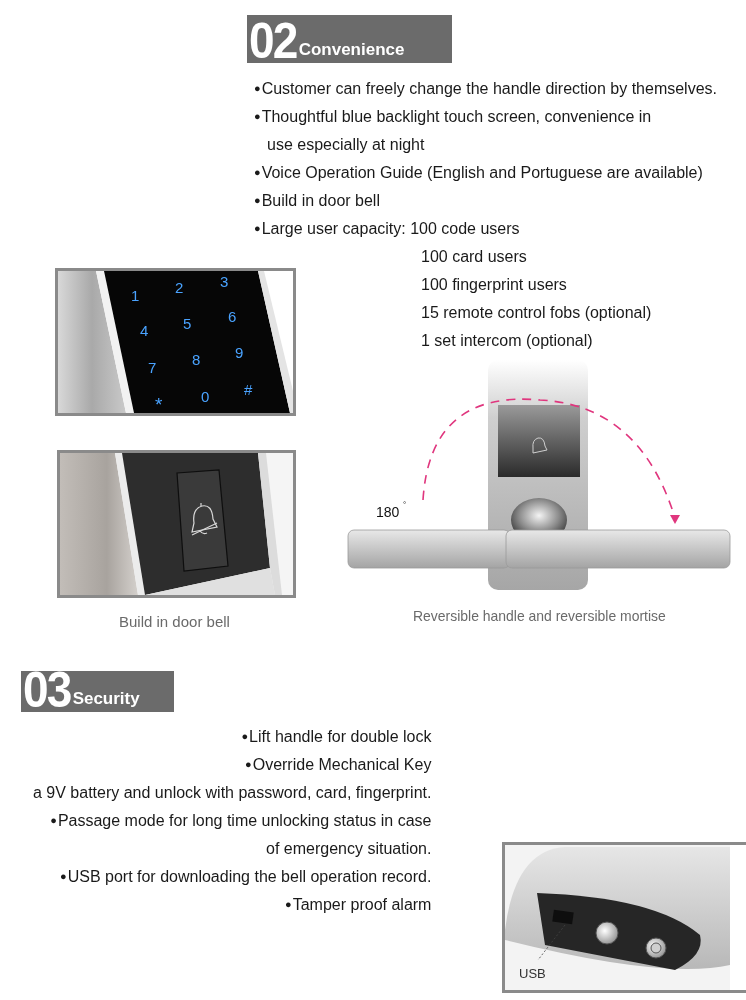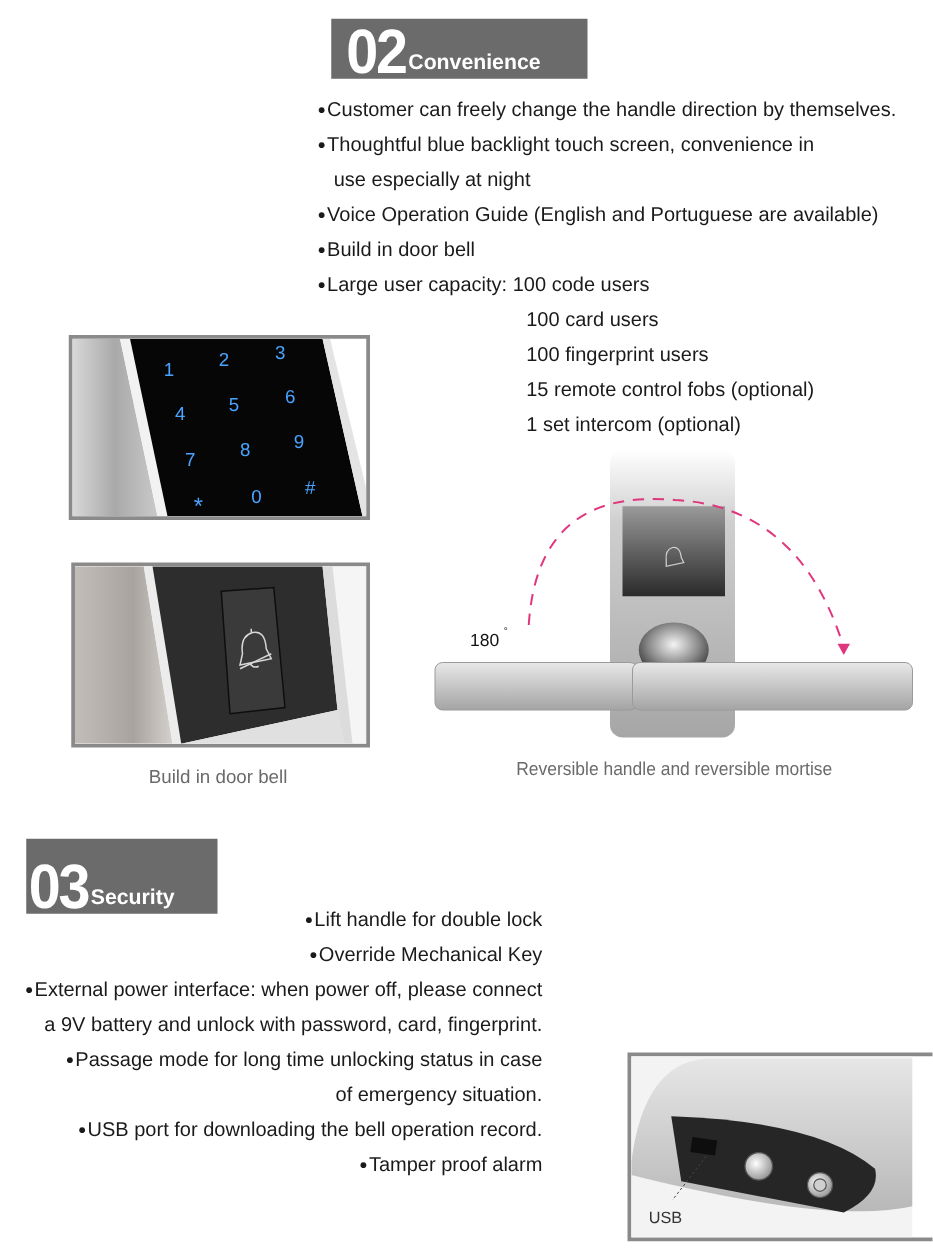--- a/index.html
+++ b/index.html
@@ -25,21 +25,21 @@
   .bullets .bullet::before { content: "\25CF"; font-size: 11px; position: relative; top: -2px; margin-right: 1px; }
   .bullets .indent { padding-left: 13px; }
   .bullets .sub { padding-left: 167px; }
 
   .photo-frame { position: absolute; border: 3px solid #8a8a8a; overflow: hidden; background: #fff; }
   .caption { position: absolute; font-size: 15px; color: #6a6a6a; white-space: nowrap; }
 </style>
 </head>
 <body>
 
-<div class="badge" style="left:247px; top:15px; width:205px; height:48px; padding-left:12px;margin-left:18px;">
+<div class="badge" style="left:247px; top:15px; width:205px; height:48px; padding-left:2px;">
   <span class="num">02</span>
   <span class="title">Convenience</span>
 </div>
 
 <div class="bullets" style="left:254px; top:75px;">
   <div class="line bullet">Customer can freely change the handle direction by themselves.</div>
   <div class="line bullet">Thoughtful blue backlight touch screen, convenience in</div>
   <div class="line indent">use especially at night</div>
   <div class="line bullet">Voice Operation Guide (English and Portuguese are available)</div>
   <div class="line bullet">Build in door bell</div>
@@ -143,29 +143,28 @@
     <polygon points="330,155 340,155 335,164" fill="#e0367e"></polygon>
 
     <rect x="8" y="170" width="162" height="38" rx="6" fill="url(#hLever)" stroke="#9a9a9a" stroke-width="0.8"></rect>
     <rect x="166" y="170" width="224" height="38" rx="6" fill="url(#hLever)" stroke="#9a9a9a" stroke-width="0.8"></rect>
     <text x="36" y="157" font-family="Liberation Sans, sans-serif" font-size="14" fill="#111">180</text>
     <text x="63" y="147" font-family="Liberation Sans, sans-serif" font-size="8" fill="#111">°</text>
   </svg>
 </div>
 <div class="caption" style="left:413px; top:607px; font-size:15px; transform:scaleX(0.93); transform-origin:left;">Reversible handle and reversible mortise</div>
 
-<div class="badge" style="left:21px; top:671px; width:153px; height:60px; padding-left:2px;">
+<div class="badge" style="left:21px; top:671px; width:153px; height:41px; padding-left:2px;">
   <span class="num">03</span>
   <span class="title">Security</span>
 </div>
 
 <div class="bullets" style="left:20px; top:723px;text-align:right;">
   <div class="line bullet">Lift handle for double lock</div>
   <div class="line bullet">Override Mechanical Key</div>
-  <div class="line bullet">External power interface: when power off, please connect</div>
   <div class="line indent">a 9V battery and unlock with password, card, fingerprint.</div>
   <div class="line bullet">Passage mode for long time unlocking status in case</div>
   <div class="line indent">of emergency situation.</div>
   <div class="line bullet">USB port for downloading the bell operation record.</div>
   <div class="line bullet">Tamper proof alarm</div>
 </div>
 
 <div class="photo-frame" style="left:502px; top:842px; width:277px; height:151px;">
   <svg width="225" height="145" viewBox="0 0 225 145">
     <defs>

